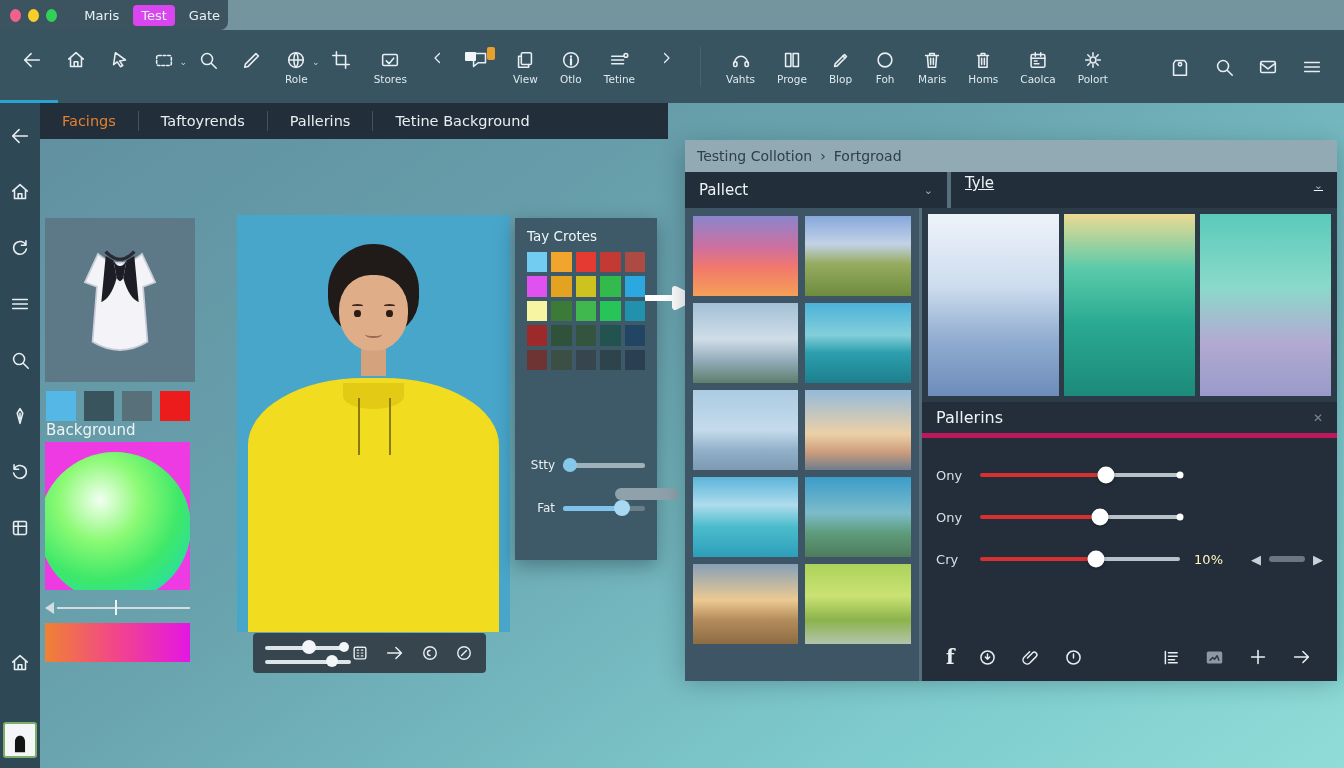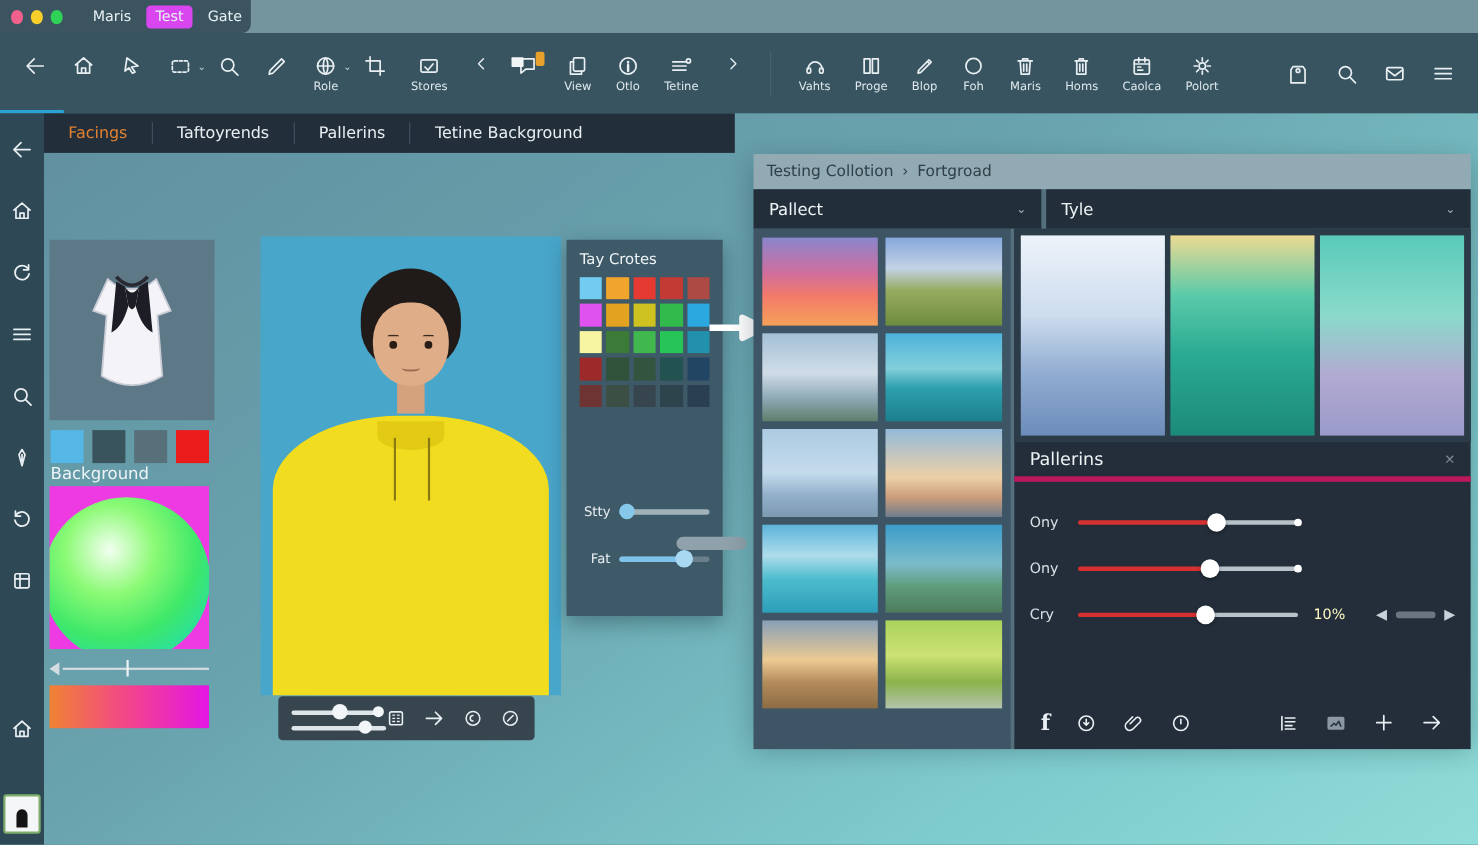--- a/index.html
+++ b/index.html
@@ -109,21 +109,21 @@
   
   .right-panel { position:absolute; left:685px; top:140px; width:652px; height:533px;
     box-shadow:0 8px 24px rgba(10,25,35,.3); }
   .breadcrumb { height:32px; background:#92aab3; display:flex; align-items:center; padding:0 12px;
     color:#2e4048; font-size:14px; gap:8px; }
   .rp-headers { display:flex; height:36px; }
   .rp-h-left { width:262px; background:#222f3a; color:#eef4f6; font-size:15px; display:flex;
     align-items:center; padding:0 14px; }
   .rp-h-gap { width:4px; background:#55707c; }
   .rp-h-right { flex:1; background:#222f3a; color:#eef4f6; font-size:15px; display:flex;
-    align-items:center; padding:0 14px; }
+    align-items:flex-end; padding:16px 14px;text-decoration:underline; }
   .rp-chev { margin-left:auto; color:#9fb0ba; font-size:11px; }
   .rp-body { display:flex; height:473px; }
   .rp-col-left { width:262px; background:#3d5565; padding:8px; }
   .rp-col-gap { width:4px; background:#55707c; }
   .rp-col-right { flex:1; background:#232e3a; position:relative; }
   .thumb-grid { display:grid; grid-template-columns:1fr 1fr; gap:7px; }
   .thumb { height:80px; cursor:pointer; }
   .tyle-strip { display:flex; gap:5px; padding:6px; background:#2b3b48; }
   .tyle-img { flex:1; height:182px; cursor:pointer; }
   .pallerins-header { height:36px; display:flex; align-items:center; padding:0 14px;

